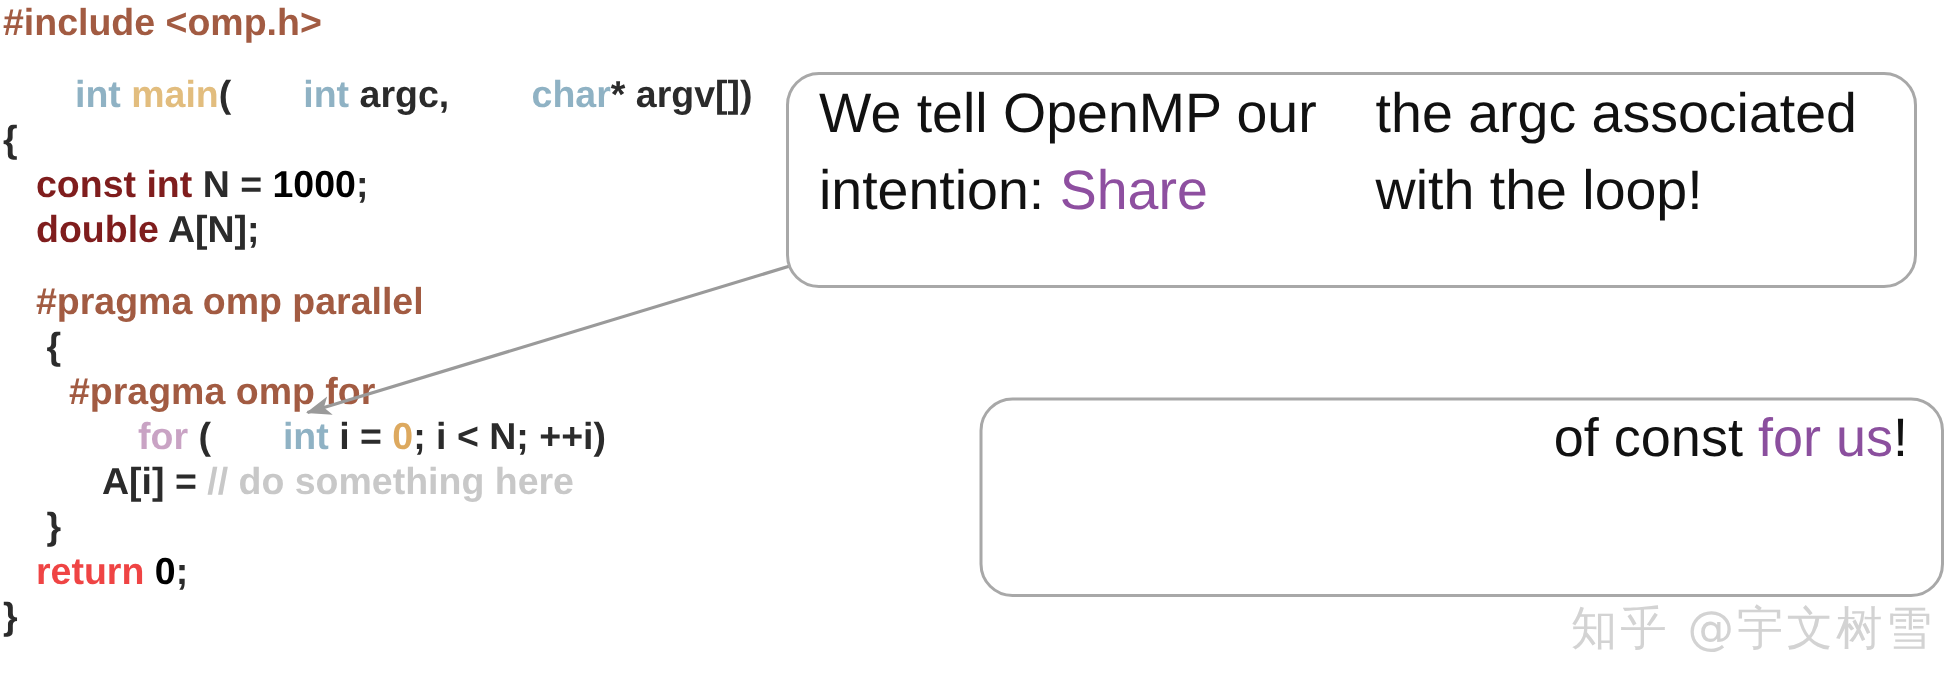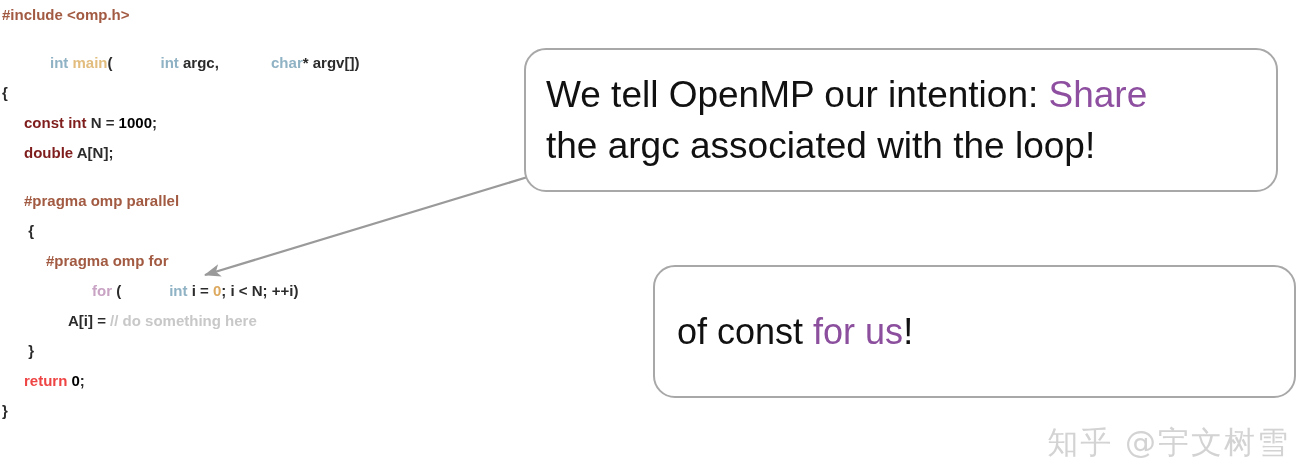--- a/index.html
+++ b/index.html
@@ -17,21 +17,21 @@
 
   
   #code-block {
     position: absolute;
     left: 0px;
     top: 0px;
     width: 520px;
     height: 466px;
     font-family: "Liberation Sans", sans-serif;
     font-weight: bold;
-    font-size: 15px;
+    font-size: 25px;
     line-height: 30px;
     white-space: pre;
     color: #2b2b2b;
   }
   #code-block .ln {
     display: block;
     height: 30px;
   }
   #code-block .ln.blank { height: 18px; }
 
@@ -51,22 +51,22 @@
   .callout {
     position: absolute;
     box-sizing: border-box;
     background: #ffffff;
     border: 2.5px solid #a8a8a8;
     border-radius: 22px;
     font-family: "Liberation Sans", sans-serif;
     font-weight: 400;
     color: #111111;
     display: flex;
-    flex-direction: column;
-    justify-content: center;
+    flex-direction: row;
+    justify-content: flex-end;
   }
   #callout-share {
     left: 524px;
     top: 48px;
     width: 754px;
     height: 144px;
     font-size: 37px;
     line-height: 51px;
     padding: 0 20px;
   }
@@ -95,21 +95,20 @@
   
   #watermark {
     position: absolute;
     right: 16px;
     top: 398px;
     font-family: "DejaVu Sans", sans-serif;
     font-size: 31px;
     color: #d3d3d3;
     letter-spacing: 2px;
     white-space: nowrap;
-    margin-top: 24px;
   }
 </style>
 </head>
 <body>
 
 <div id="code-block"><span class="ln" style="padding-left: 2px;"><span class="tok-pragma">#include &lt;omp.h&gt;</span></span><span class="ln blank" style="padding-left: 2px;">&nbsp;</span><span class="ln" style="padding-left: 2px;"><span class="tok-type">int</span><span class="tok-plain"> </span><span class="tok-func">main</span><span class="tok-plain">(</span><span class="tok-type">int</span><span class="tok-plain"> argc, </span><span class="tok-type">char</span><span class="tok-plain">* argv[])</span></span><span class="ln" style="padding-left: 2px;"><span class="tok-brace">{</span></span><span class="ln" style="padding-left: 24px;"><span class="tok-type2">const int</span><span class="tok-plain"> N = </span><span class="tok-num">1000</span><span class="tok-plain">;</span></span><span class="ln" style="padding-left: 24px;"><span class="tok-type2">double</span><span class="tok-plain"> A[N];</span></span><span class="ln blank" style="padding-left: 2px;">&nbsp;</span><span class="ln" style="padding-left: 24px;"><span class="tok-pragma">#pragma omp parallel</span></span><span class="ln" style="padding-left: 24px;"><span class="tok-brace"> {</span></span><span class="ln" style="padding-left: 46px;"><span class="tok-pragma">#pragma omp for</span></span><span class="ln" style="padding-left: 46px;"><span class="tok-kw">for</span><span class="tok-plain"> (</span><span class="tok-type">int</span><span class="tok-plain"> i = </span><span class="tok-num2">0</span><span class="tok-plain">; i &lt; N; ++i)</span></span><span class="ln" style="padding-left: 68px;"><span class="tok-plain">A[i] = </span><span class="tok-comment">// do something here</span></span><span class="ln" style="padding-left: 24px;"><span class="tok-brace"> }</span></span><span class="ln" style="padding-left: 24px;"><span class="tok-kw2">return</span><span class="tok-plain"> </span><span class="tok-num">0</span><span class="tok-plain">;</span></span><span class="ln" style="padding-left: 2px;"><span class="tok-brace">}</span></span></div>
 
 <svg id="arrow-connector" viewBox="0 0 1306 466" xmlns="http://www.w3.org/2000/svg">
   <defs>
     <marker id="arrowhead" markerWidth="9" markerHeight="9" refX="7.5" refY="3.2" orient="auto" markerUnits="strokeWidth">

